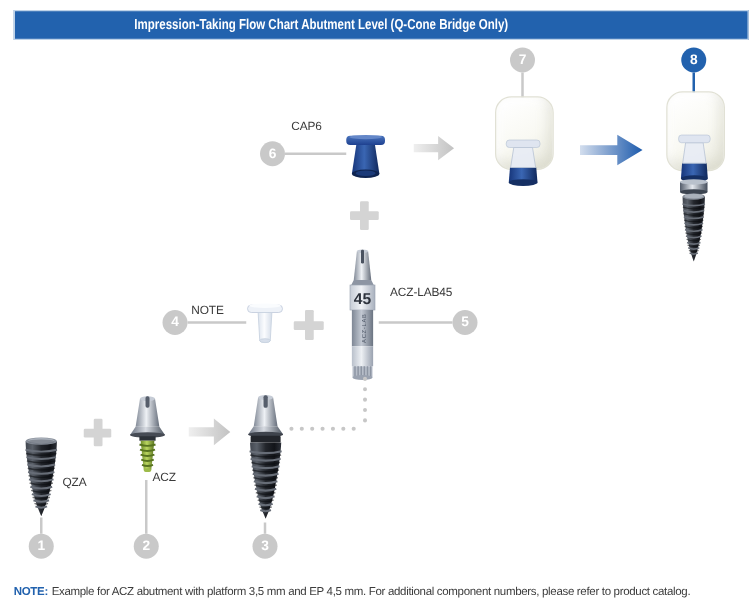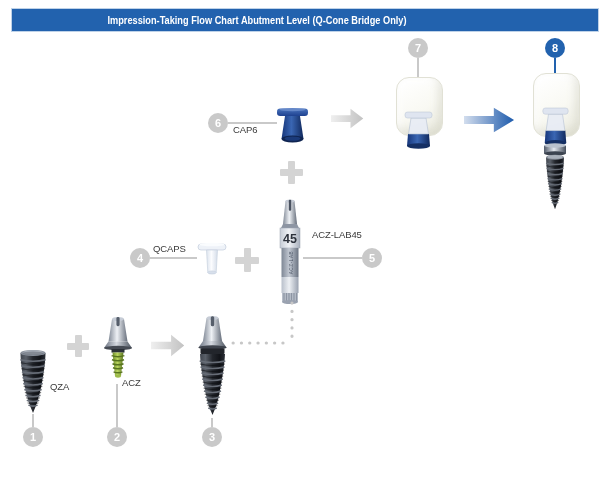--- a/index.html
+++ b/index.html
@@ -218,21 +218,21 @@
   <div class="abs vline" style="left:32px;top:414px;height:13px"></div>
   <div class="abs vline" style="left:116px;top:384px;height:43px"></div>
   <div class="abs vline" style="left:211px;top:418px;height:9px"></div>
 
   <div class="abs circle" style="left:23px;top:427px">1</div>
   <div class="abs circle" style="left:107px;top:427px">2</div>
   <div class="abs circle" style="left:202px;top:427px">3</div>
 
   <div class="abs circle" style="left:130px;top:248px">4</div>
   <div class="abs hline" style="left:150px;top:257px;width:47px"></div>
-  <div class="abs lbl" style="left:153px;top:243px">QCAPS</div>
+  <div class="abs lbl" style="left:153px;top:243px">NOTE</div>
 
   <svg class="abs" style="left:197px;top:239px" width="30" height="40" viewBox="0 0 30 40">
     <rect x="1" y="5" width="28" height="6" rx="3" fill="#eef2f8" stroke="#c3cddd" stroke-width=".7"></rect>
     <ellipse cx="15" cy="5.5" rx="12.5" ry="1.8" fill="#fafcfe"></ellipse>
     <polygon points="9.5,11 20.5,11 19.2,33.5 10.8,33.5" fill="url(#gCapBodyH)" stroke="#c8d2e0" stroke-width=".7"></polygon>
     <ellipse cx="15" cy="33.5" rx="4.2" ry="1.6" fill="#d7dfeb" stroke="#bcc8d8" stroke-width=".5"></ellipse>
   </svg>
 
   <div class="abs plus" style="left:235px;top:248px;width:24px;height:24px">
       <span class="ph"></span>
@@ -267,21 +267,21 @@
 
   <svg class="abs" style="left:225px;top:296px" width="72" height="52" viewBox="0 0 72 52">
     <g stroke="#c7c7c7" stroke-width="3.2" stroke-linecap="round" stroke-dasharray="0.1 8.2" fill="none">
       <path d="M67,7 L67,44"></path>
       <path d="M58,47 L6,47"></path>
     </g>
   </svg>
 
   <div class="abs circle" style="left:208px;top:113px">6</div>
   <div class="abs hline" style="left:228px;top:122px;width:49px"></div>
-  <div class="abs lbl" style="left:233px;top:124px">CAP6</div>
+  <div class="abs lbl" style="left:233px;top:96px">CAP6</div>
 
   <svg class="abs" style="left:276px;top:107px" width="33" height="38" viewBox="0 0 33 38">
     <polygon points="9,9 24,9 27.5,32 5.5,32" fill="url(#gBlueBodyH)"></polygon>
     <ellipse cx="16.5" cy="32" rx="11" ry="3.4" fill="#0f2450"></ellipse>
     <ellipse cx="16.5" cy="31.6" rx="8" ry="2.2" fill="#1b3a79"></ellipse>
     <rect x="1" y="1.5" width="31" height="7.5" rx="3.2" fill="url(#gBlueFlangeV)"></rect>
     <ellipse cx="16.5" cy="2.6" rx="13" ry="1.7" fill="#6487c8"></ellipse>
   </svg>
 
   <div class="abs plus" style="left:280px;top:161px;width:23px;height:23px">
@@ -343,14 +343,17 @@
       <path d="M4.2,36 Q14,39 23.8,36"></path>
         <path d="M5.3,42 Q14,45 22.7,42"></path>
       <path d="M6.5,48 Q14,51 21.5,48"></path>
         <path d="M7.8,53 Q14,55.5 20.2,53"></path>
       <path d="M9.4,58 Q14,60 18.6,58"></path>
     </g>
     <ellipse cx="14" cy="5" rx="12.5" ry="3" fill="#878e99"></ellipse>
     <ellipse cx="14" cy="4.6" rx="10.5" ry="2.2" fill="#aab1bb"></ellipse>
   </svg>
 
+  <div class="abs note">
+    <b>NOTE:</b><span>Example for ACZ abutment with platform 3,5 mm and EP 4,5 mm. For additional component numbers, please refer to product catalog.</span>
+  </div>
 
 </div>
 
 </body></html>

